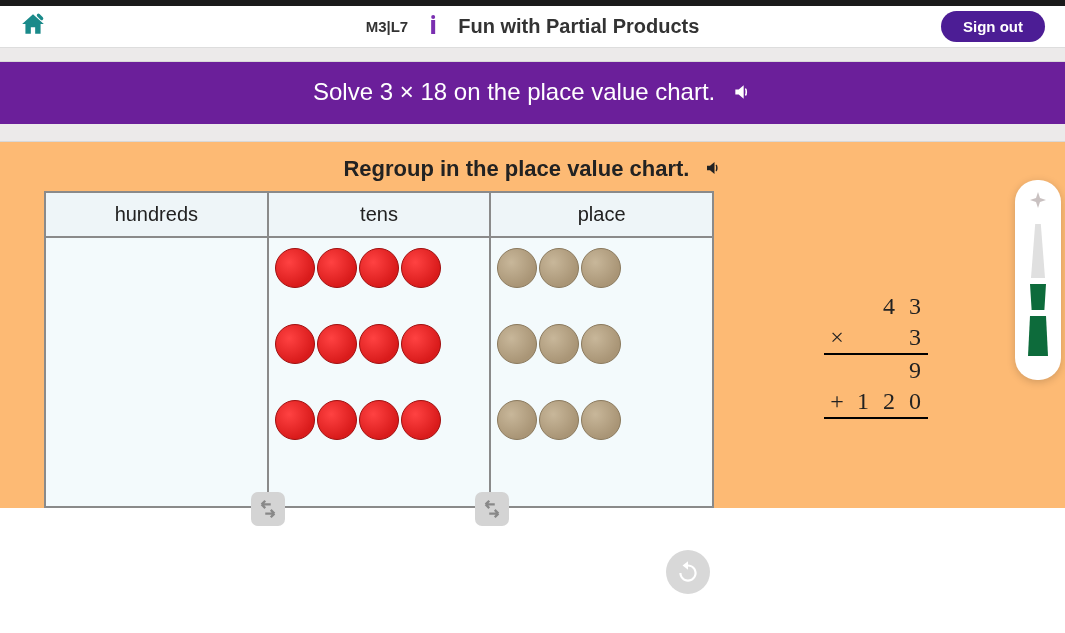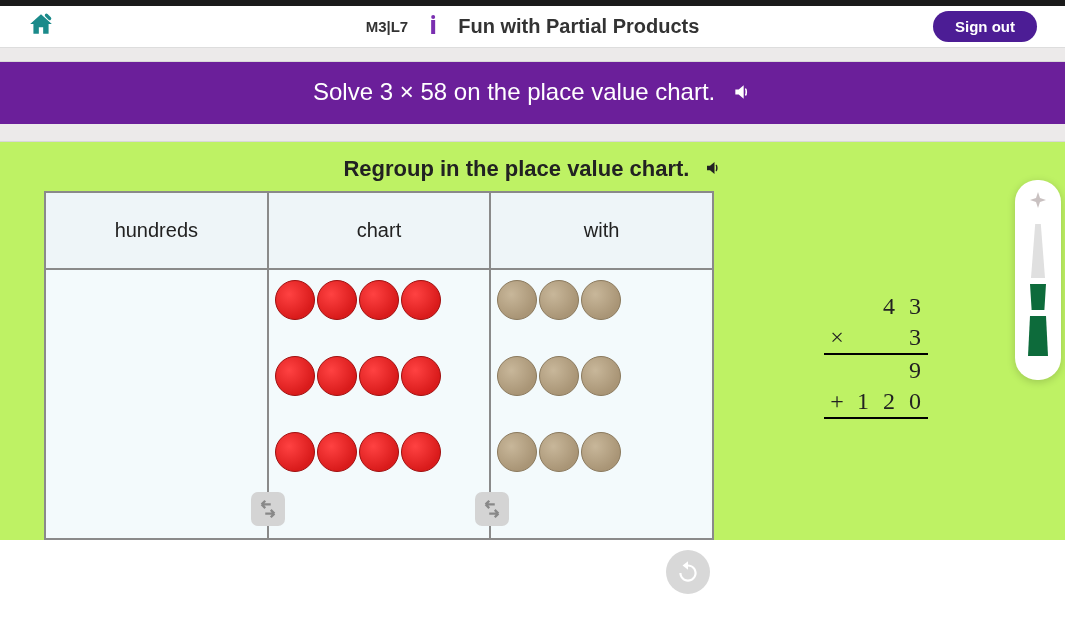--- a/index.html
+++ b/index.html
@@ -1,21 +1,21 @@
 <!DOCTYPE html>
 <html><head>
 <meta charset="utf-8">
 <style>
   * { box-sizing: border-box; margin: 0; padding: 0; }
   body { font-family: "Segoe UI", Arial, sans-serif; background: #fff; width: 1065px; height: 633px; overflow: hidden; position: relative; }
 
   .topbar-black { height: 6px; background: #1a1a1a; }
 
   .header {
-    height: 42px; display: flex; align-items: center; padding: 0 28px;
+    height: 42px; display: flex; align-items: center; padding: 0 20px;
     border-bottom: 1px solid #ddd; position: relative;
   }
   .home-icon { color: #1a8a8a; }
   .header-center { position: absolute; left: 50%; transform: translateX(-50%); display: flex; align-items: center; gap: 18px; }
   .lesson-code { font-weight: 700; color: #333; font-size: 15px; }
   .candle-icon { color: #6a1b9a; }
   .lesson-title { font-weight: 600; color: #333; font-size: 20px; }
   .signout {
     margin-left: auto; background: #4c1d95; color: #fff; border: none;
     border-radius: 18px; padding: 7px 22px; font-size: 15px; font-weight: 600; cursor: pointer;
@@ -24,31 +24,31 @@
   .gray-strip { height: 14px; background: #eceaea; border-bottom: 1px solid #d8d8d8; }
 
   .purple-banner {
     background: #6b1f9a; color: #fff; text-align: center;
     font-size: 24px; padding: 16px 0; position: relative;
   }
   .purple-banner .speaker { margin-left: 10px; vertical-align: middle; }
 
   .gray-strip2 { height: 18px; background: #eceaea; border-bottom: 1px solid #d8d8d8; }
 
-  .content { background: #bef264; padding: 14px 0 0 0; position: relative; }
+  .content { background: #fdba74; padding: 14px 0 0 0; position: relative; }
 
   .subheading { text-align: center; font-size: 22px; font-weight: 700; color: #222; margin-bottom: 8px; }
   .subheading .speaker2 { margin-left: 8px; vertical-align: middle; }
 
   .main-row { display: flex; align-items: flex-start; padding: 0 40px; gap: 40px; position: relative; }
 
   .pvchart { border-collapse: collapse; width: 670px; margin-left: 4px; }
   .pvchart th {
     background: #eef5f8; border: 2px solid #8a8a8a; font-size: 20px; font-weight: 400;
-    color: #222; padding: 26px 0;
+    color: #222; padding: 10px 0;
   }
   .pvchart td {
     border: 2px solid #8a8a8a; background: #f3fafc; height: 270px; vertical-align: top;
     padding: 6px; width: 33.3%;
   }
   .disc-rows { display: flex; flex-direction: column; gap: 36px; padding-top: 4px; }
   .disc-row { display: flex; gap: 2px; }
   .disc {
     width: 40px; height: 40px; border-radius: 50%;
     background: radial-gradient(circle at 35% 35%, #ff4242 0%, #d91b1b 70%);
@@ -114,21 +114,21 @@
         </svg>
     </span>
     <span class="lesson-title">Fun with Partial Products</span>
   </div>
   <button class="signout">Sign out</button>
 </div>
 
 <div class="gray-strip"></div>
 
 <div class="purple-banner">
-  <span>Solve 3 × 58 on the place value chart.</span>
+  <span>Solve 3 × 18 on the place value chart.</span>
   <span class="speaker">
     <svg width="20" height="20" viewBox="0 0 24 24" fill="#fff">
         <path d="M4 9v6h4l6 5V4L8 9H4z"></path>
         <path d="M16 8c1.5 1 1.5 7 0 8" stroke="#fff" stroke-width="2" fill="none"></path>
       </svg>
   </span>
 </div>
 
 <div class="gray-strip2"></div>
 
@@ -143,22 +143,22 @@
         </svg>
     </span>
   </div>
 
   <div class="main-row">
 
     <table class="pvchart">
       <thead>
         <tr>
           <th>hundreds</th>
-          <th>chart</th>
-          <th>with</th>
+          <th>tens</th>
+          <th>place</th>
         </tr>
       </thead>
       <tbody>
         <tr>
           <td></td>
           <td>
             <div class="disc-rows">
               <div class="disc-row">
                   <span class="disc"></span>
                   <span class="disc"></span>

